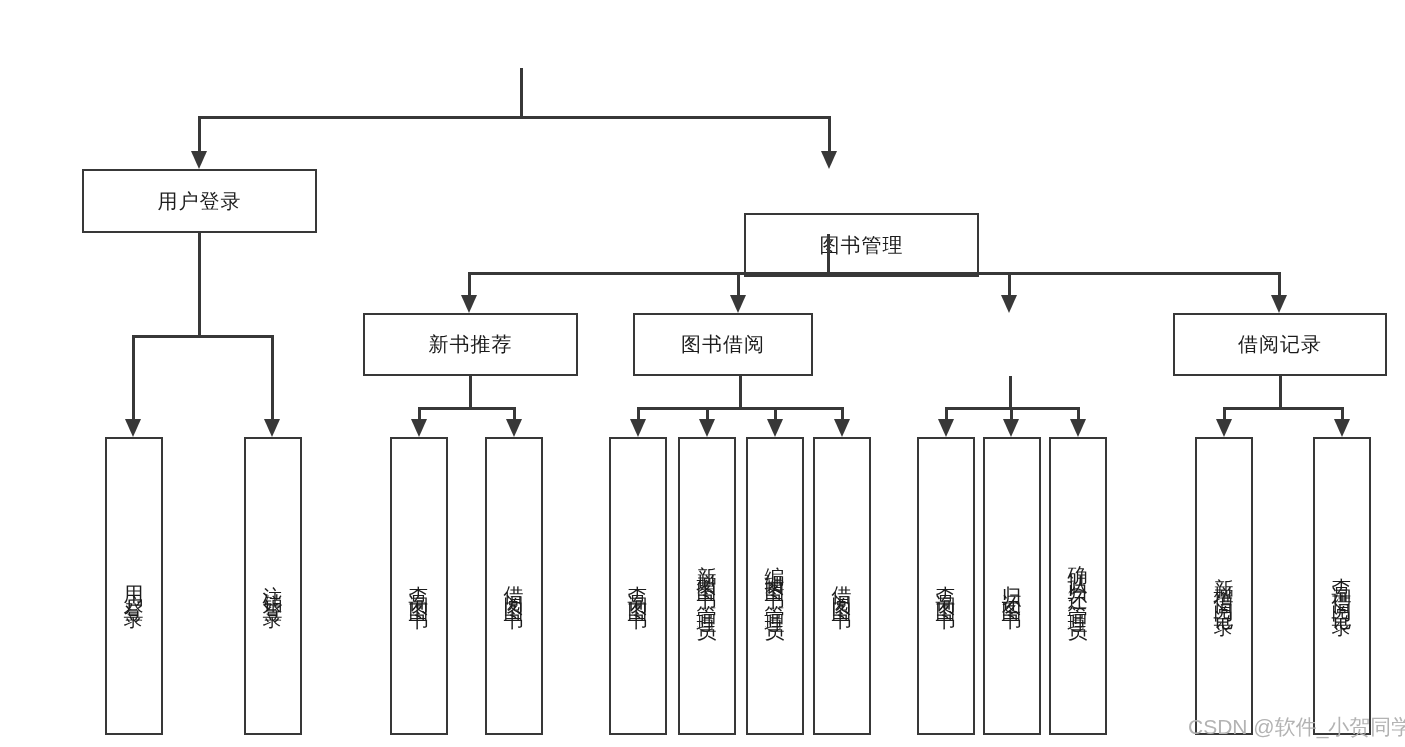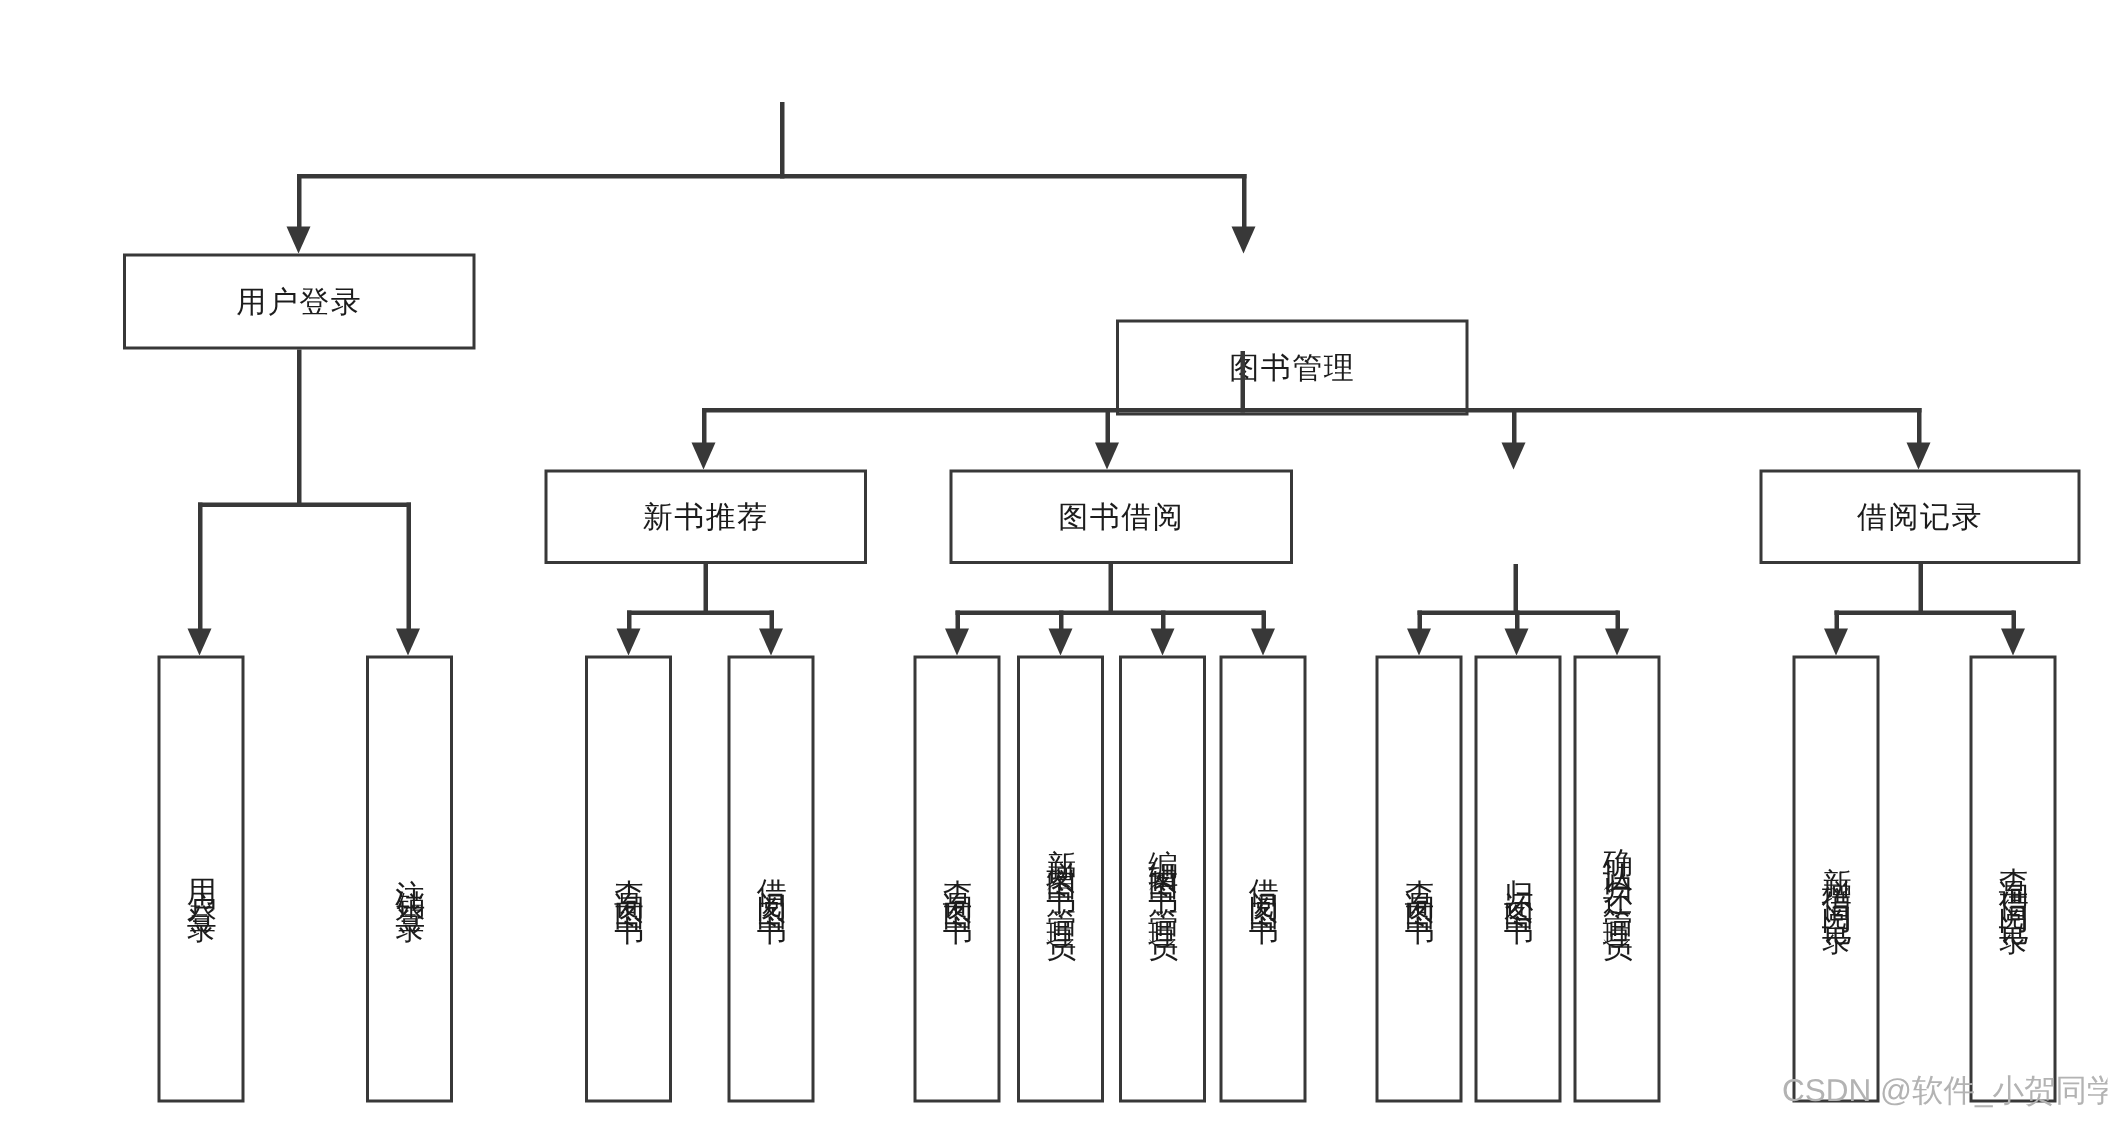--- a/index.html
+++ b/index.html
@@ -107,21 +107,21 @@
   <div class="vl" style="left:737px; top:272px; height:25px;"></div>
   <div class="ah" style="left:730px; top:295px;"></div>
   <div class="vl" style="left:1008px; top:272px; height:25px;"></div>
   <div class="ah" style="left:1001px; top:295px;"></div>
   <div class="vl" style="left:1278px; top:272px; height:25px;"></div>
   <div class="ah" style="left:1271px; top:295px;"></div>
 
   <div class="hbox" style="left:363px; top:313px; width:215px; height:63px;">
     <span>新书推荐</span>
   </div>
-  <div class="hbox" style="left:633px; top:313px; width:229px; height:63px;">
+  <div class="hbox" style="left:633px; top:313px; width:180px; height:63px;">
     <span>图书借阅</span>
   </div>
   <div class="hbox" style="left:1173px; top:313px; width:214px; height:63px;">
     <span>借阅记录</span>
   </div>
 
   <div class="vl" style="left:469px; top:376px; height:34px;"></div>
   <div class="hl" style="left:418px; top:407px; width:98px;"></div>
   <div class="vl" style="left:418px; top:407px; height:14px;"></div>
   <div class="ah" style="left:411px; top:419px;"></div>

